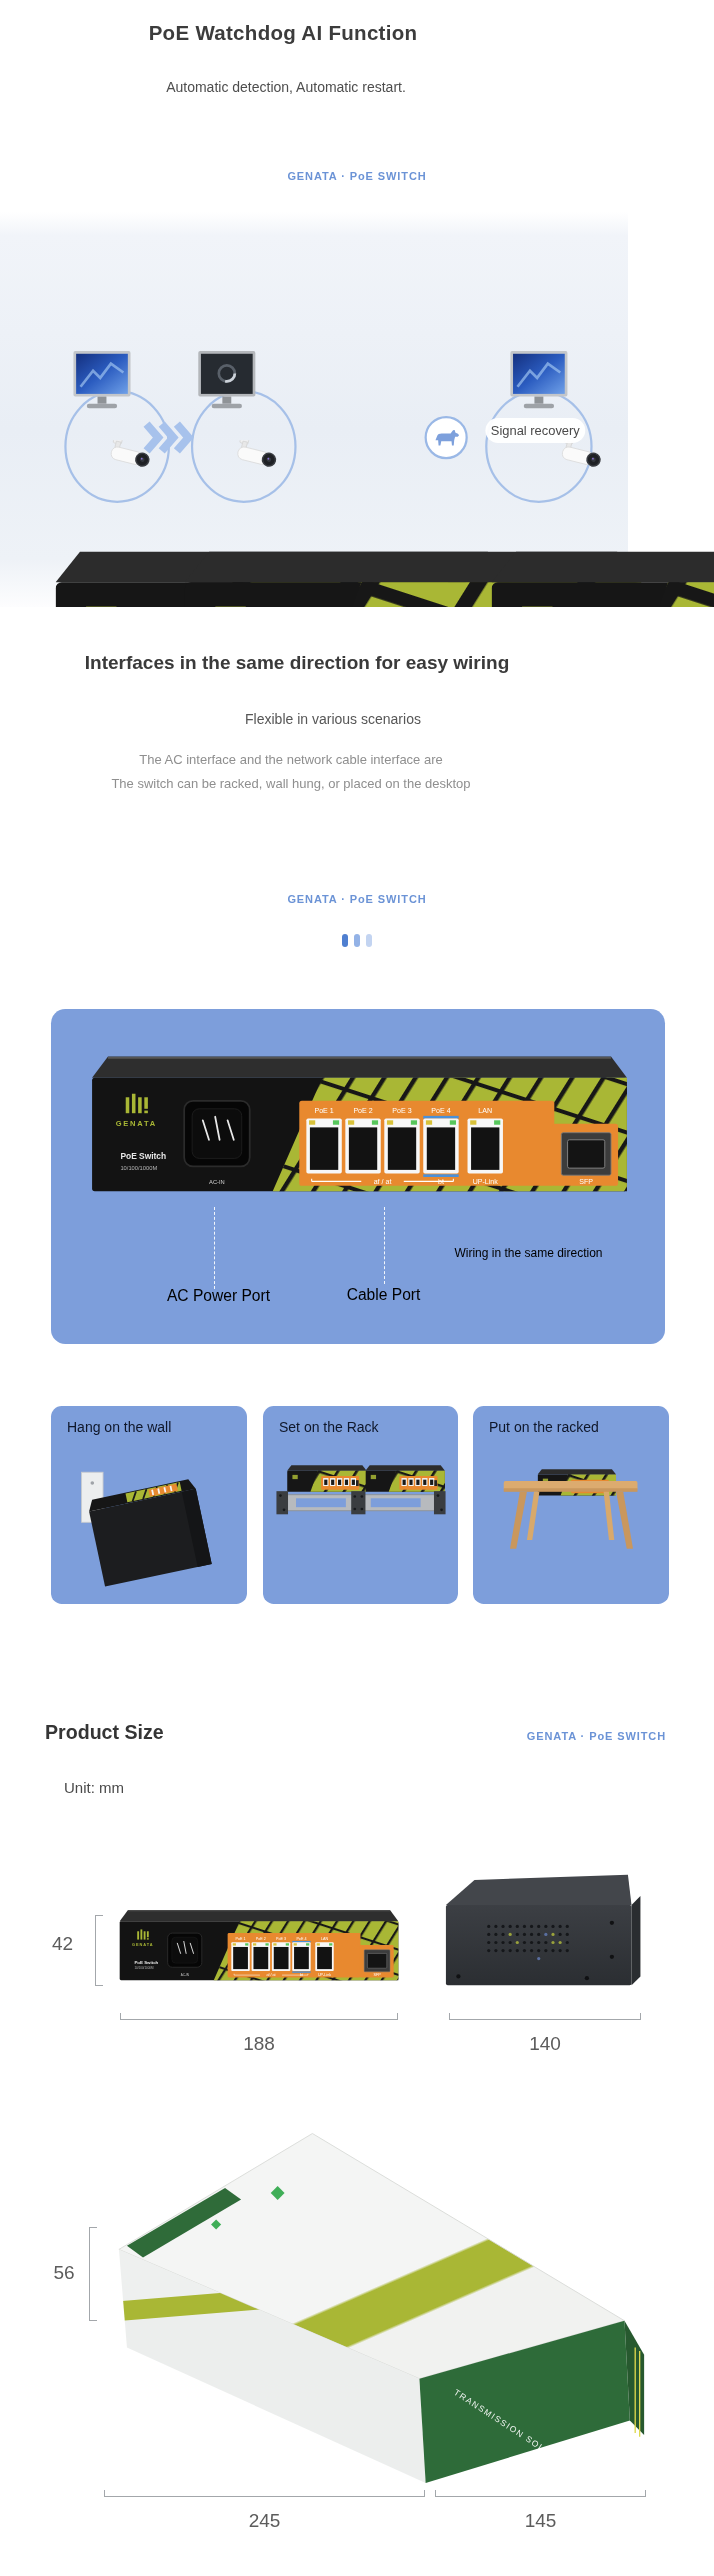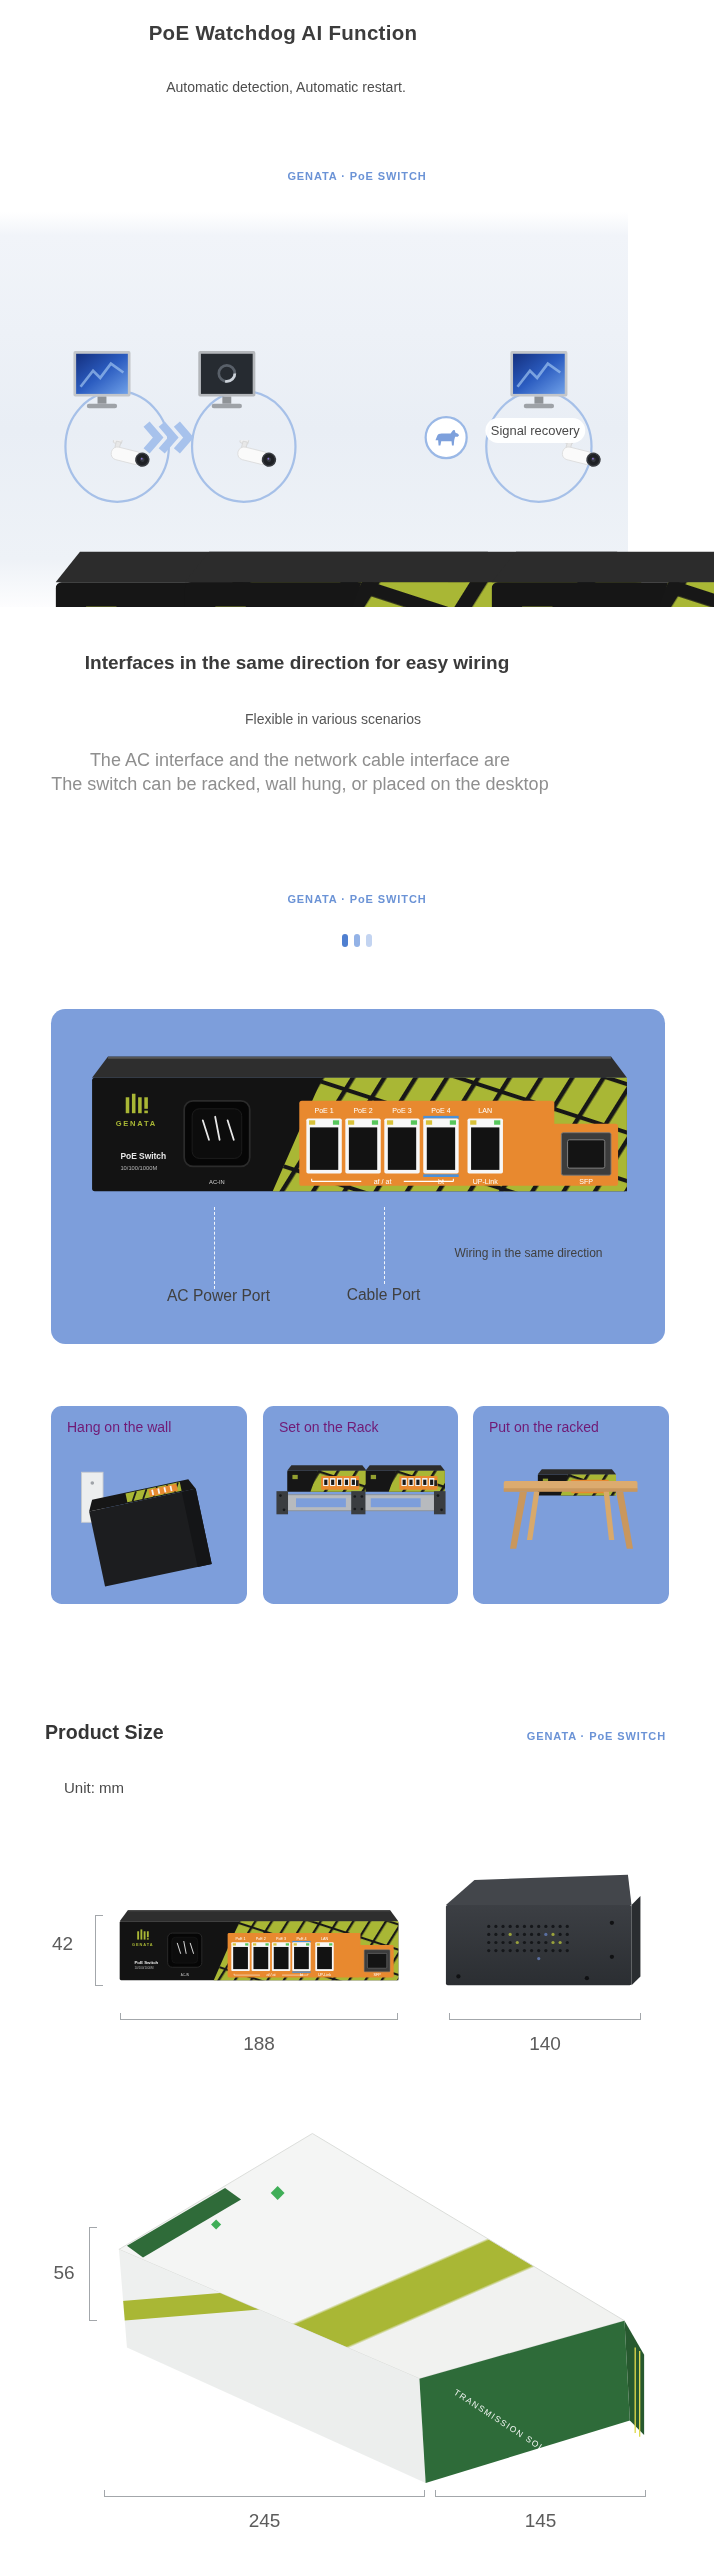--- a/index.html
+++ b/index.html
@@ -20,33 +20,33 @@
   .loader span:nth-child(2){background:#93b2e6;}
   .loader span:nth-child(3){background:#c3d4f1;}
   .loader1{left:0;top:217px;width:714px;}
   .loader2{left:0;top:934px;width:714px;}
   
   .band{left:0;top:212px;width:628px;height:395px;
         background:linear-gradient(180deg,#ffffff 0%,#f1f4f9 6%,#e9eef5 55%,#eef2f7 88%,#fdfdfe 100%);}
   
   .sec2-title{left:0;top:652px;width:594px;font-size:19px;font-weight:600;color:#3a3a3a;}
   .sec2-sub{left:0;top:711px;width:666px;font-size:14px;color:#565656;}
-  .sec2-para{left:14px;top:748px;width:572px;font-size:18px;line-height:24px;color:#8f8f8f;}
+  .sec2-para{left:5px;top:748px;width:572px;font-size:13px;line-height:24px;color:#8f8f8f;}
   
   .panel{left:51px;top:1009px;width:614px;height:335px;background:#7d9edb;border-radius:14.3px;}
   .dash-line{width:0;border-left:1.8px dashed rgba(255,255,255,.9);}
-  .callout{color:#404040;}
+  .callout{color:#000000;}
   .callout-big{font-size:15.6px;}
   .callout-small{font-size:12px;}
   
   .card{top:1406px;height:198px;background:#7d9edb;border-radius:10.7px;}
   .card1{left:51px;width:196px;}
   .card2{left:263px;width:195px;}
   .card3{left:473px;width:196px;}
-  .card-title{position:absolute;left:16px;top:12.5px;font-size:14px;color:#701a75;}
+  .card-title{position:absolute;left:16px;top:12.5px;font-size:14px;color:#0f172a;}
   .card-art{position:absolute;}
   
   .ps-title{left:45px;top:1721px;font-size:19.6px;font-weight:600;color:#353535;}
   .ps-unit{left:64px;top:1779px;font-size:15px;color:#4a4a4a;}
   .dim-label{font-size:19px;color:#5c5c5c;}
   .dim-bracket{border-left:1.3px solid #a3a7ab;}
   .dim-bracket::before,.dim-bracket::after{content:'';position:absolute;left:0;width:7.1px;height:1.3px;background:#a3a7ab;}
   .dim-bracket::before{top:0;}
   .dim-bracket::after{bottom:0;}
   .dim-line{border-top:1.3px solid #a3a7ab;}

